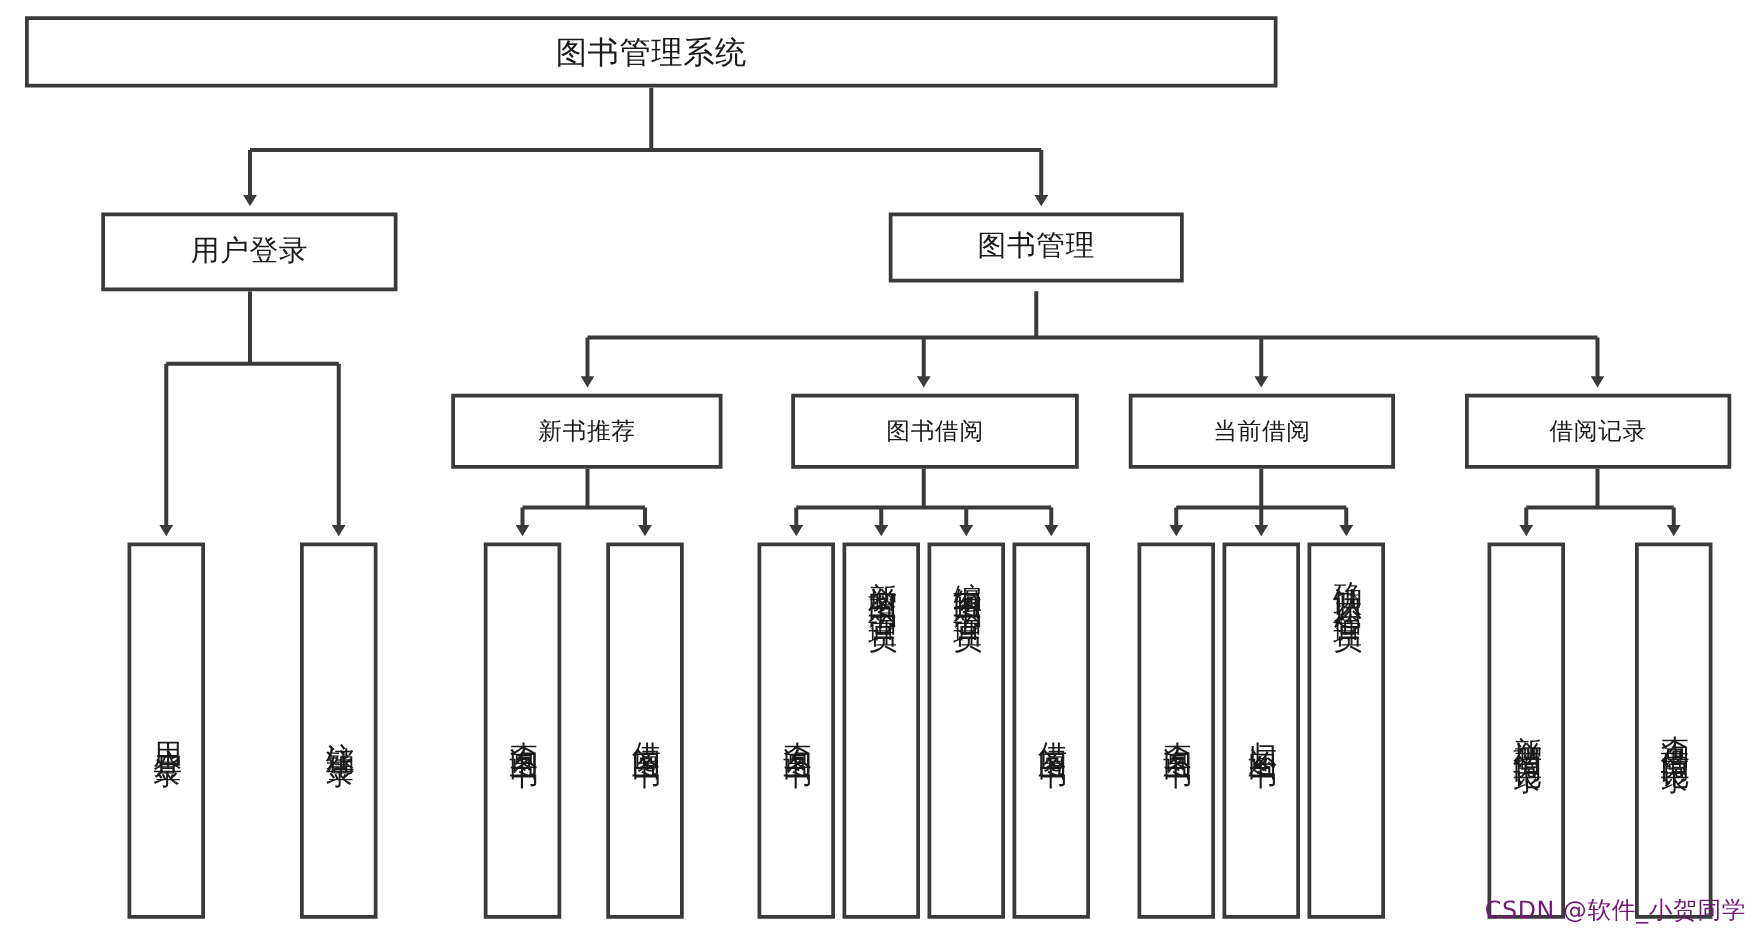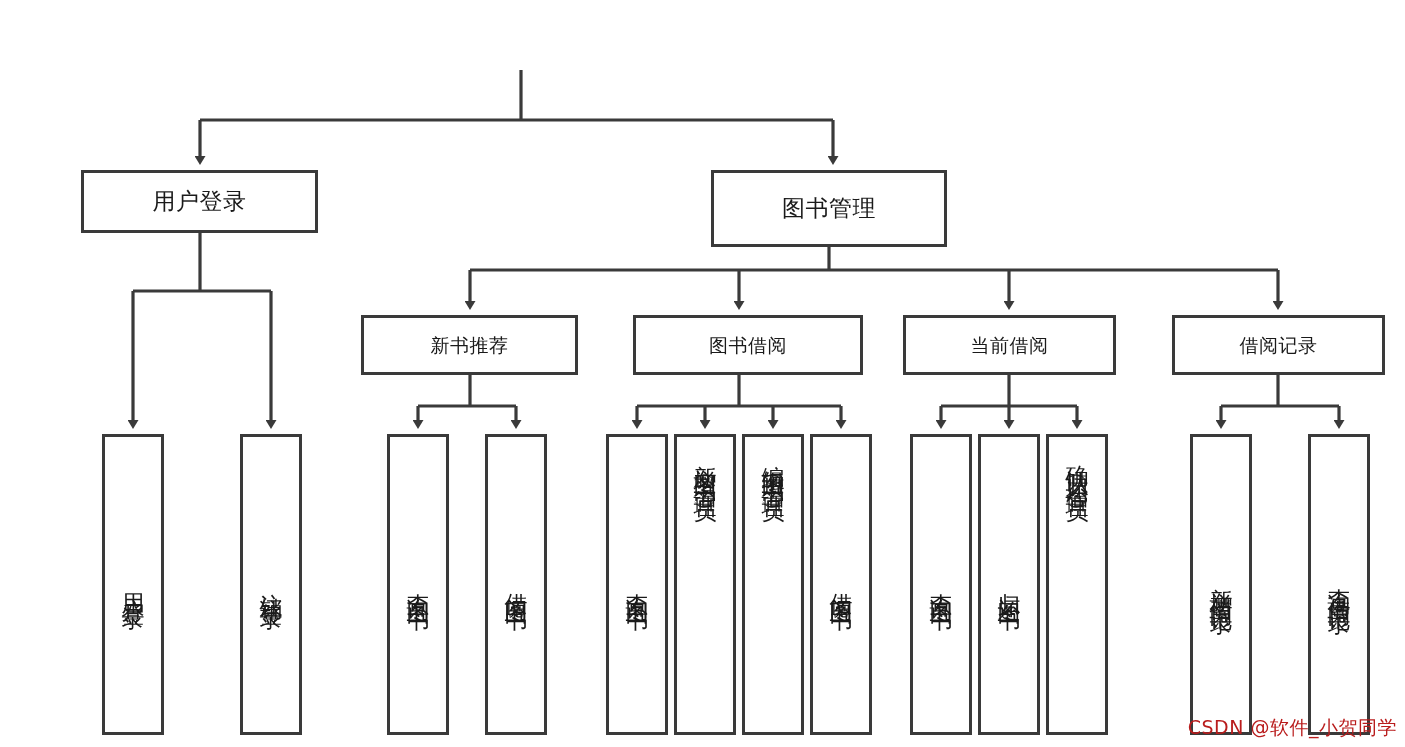--- a/index.html
+++ b/index.html
@@ -69,21 +69,21 @@
   .node.leaf.mid-text {
     align-items: center;
     padding-top: 0;
   }
 
   .watermark {
     position: absolute;
     right: 8px;
     bottom: 6px;
     font-size: 19px;
-    color: #b91c1c;
+    color: #701a75;
     letter-spacing: 0.5px;
     z-index: 9;
     white-space: nowrap;
     font-family: "DejaVu Sans", "Liberation Sans", sans-serif;
   }
 </style>
 </head>
 <body>
 
 <div id="canvas">
@@ -131,26 +131,29 @@
       <path d="M1009,406 L1009,421" marker-end="url(#arrow)"></path>
       <path d="M1077,406 L1077,421" marker-end="url(#arrow)"></path>
 
       <path d="M1278,375 L1278,406"></path>
       <path d="M1221,406 L1339,406"></path>
       <path d="M1221,406 L1221,421" marker-end="url(#arrow)"></path>
       <path d="M1339,406 L1339,421" marker-end="url(#arrow)"></path>
     </g>
   </svg>
 
+  <div class="node horiz root" style="left:20px; top:13px; width:1002px; height:57px;">
+    <span class="node-label">图书管理系统</span>
+  </div>
 
   <div class="node horiz lvl2" style="left:81px; top:170px; width:237px; height:63px;">
     <span class="node-label">用户登录</span>
   </div>
 
-  <div class="node horiz lvl2" style="left:711px; top:170px; width:236px; height:77px;">
+  <div class="node horiz lvl2" style="left:711px; top:170px; width:236px; height:56px;">
     <span class="node-label">图书管理</span>
   </div>
 
   <div class="node horiz lvl3" style="left:361px; top:315px; width:217px; height:60px;">
     <span class="node-label">新书推荐</span>
   </div>
 
   <div class="node horiz lvl3" style="left:633px; top:315px; width:230px; height:60px;">
     <span class="node-label">图书借阅</span>
   </div>

